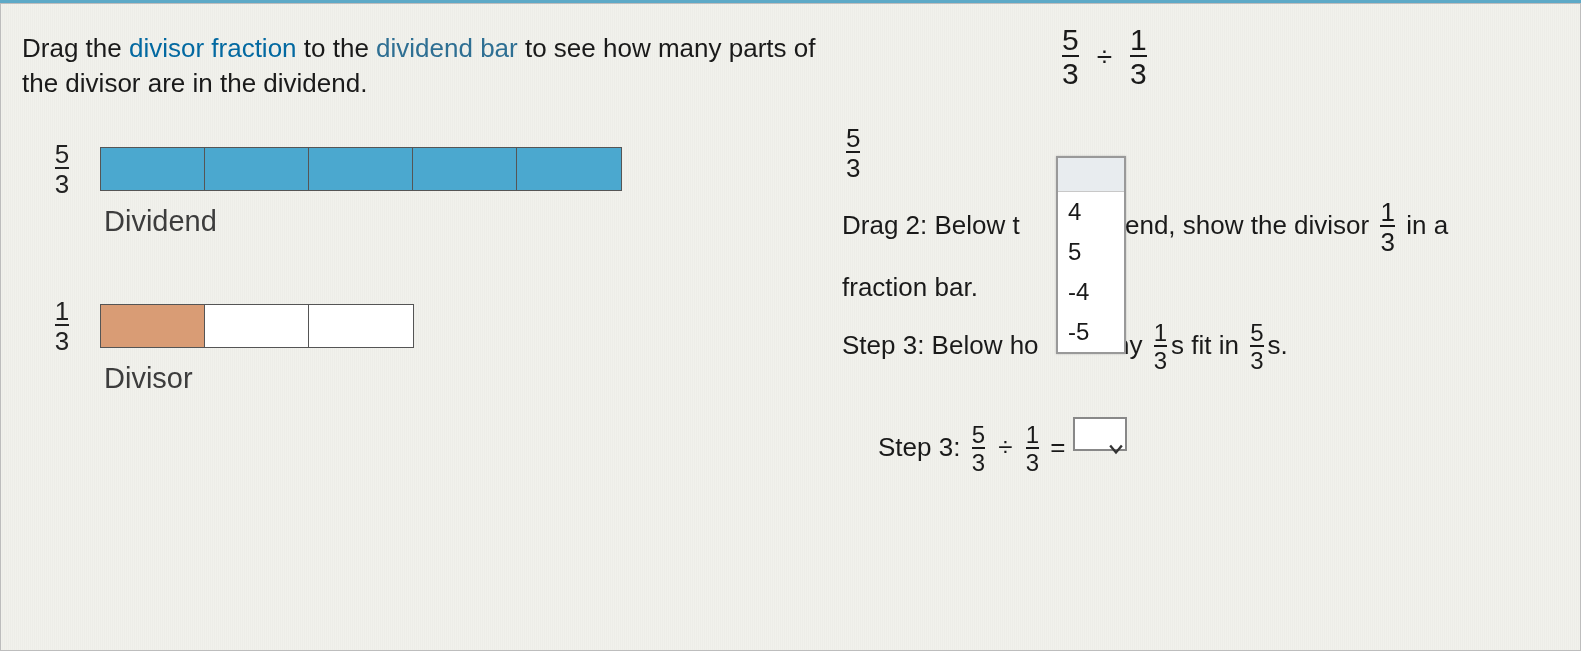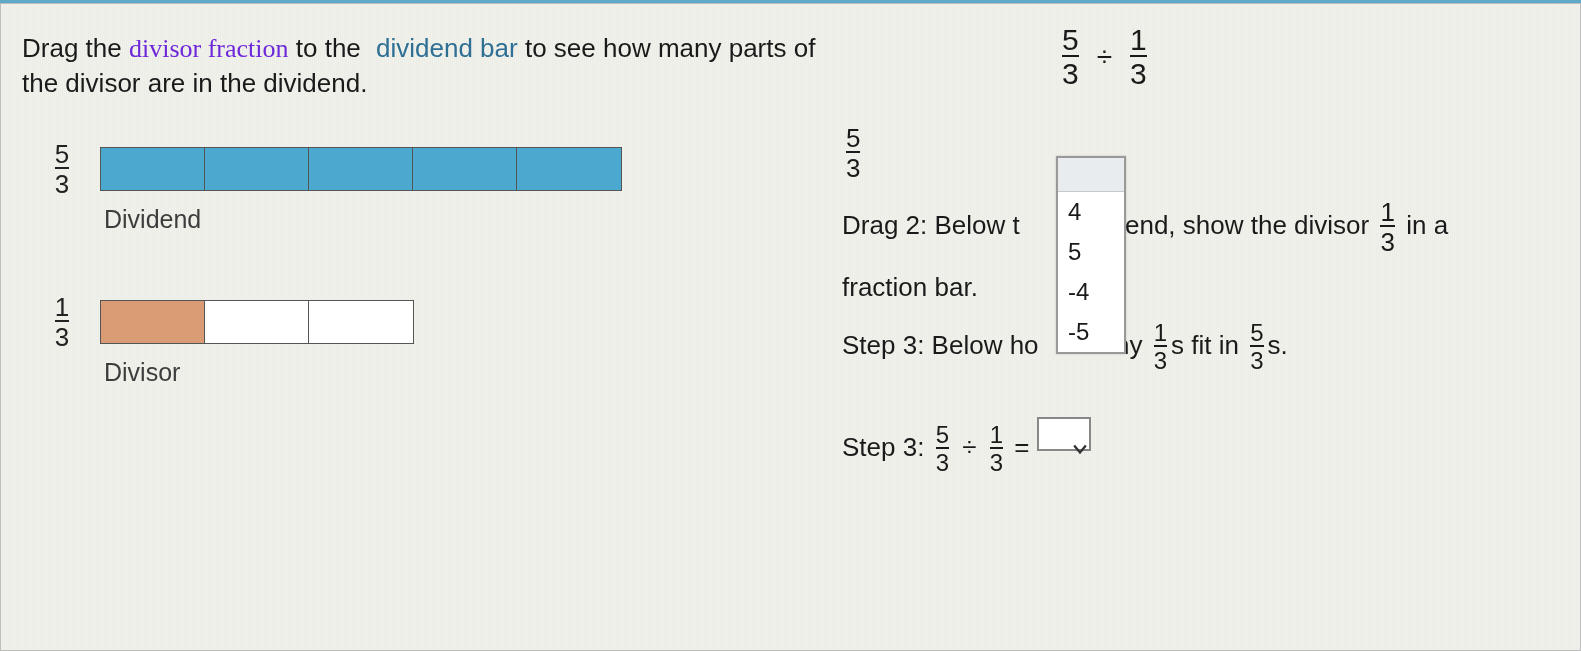--- a/index.html
+++ b/index.html
@@ -31,22 +31,22 @@
   .right-col {
     flex: 1;
     padding-left: 10px;
     position: relative;
   }
   .instruction {
     font-size: 26px;
     line-height: 1.35;
     margin-bottom: 40px;
   }
-  .txt-orange { color: #6d28d9; font-family: Liberation Serif, serif; }
-  .txt-blue { color: #2e6f93; margin-left: 8px; }
+  .txt-orange { color: #0369a1; }
+  .txt-blue { color: #2e6f93; }
   .txt-black { color: #1a1a1a; }
 
   .frac {
     display: inline-flex;
     flex-direction: column;
     align-items: center;
     vertical-align: middle;
     line-height: 1;
   }
   .frac .n {}
@@ -78,21 +78,21 @@
     border-right: 1px solid #555;
     height: 100%;
   }
   .cell:last-child { border-right: none; }
   .cell.blue { background: #4ba8cf; }
   .cell.peach { background: #d99c75; }
   .cell.white { background: #fff; }
   .dividend-bar .cell { width: 104px; }
   .divisor-bar .cell { width: 104px; }
   .bar-caption {
-    font-size: 25px;
+    font-size: 29px;
     color: #3d3d3d;
     margin-top: 8px;
     margin-left: 64px;
   }
 
   
   .problem {
     font-size: 32px;
     display: flex;
     align-items: center;
@@ -246,21 +246,21 @@
       <span class="frac frac-sm">
         <span class="n">1</span>
         <span class="d">3</span>
       </span><span>s fit in </span>
       <span class="frac frac-sm">
         <span class="n">5</span>
         <span class="d">3</span>
       </span><span>s.</span>
     </div>
 
-    <div class="step-line" style="margin-top:44px;">
+    <div class="step-line" style="margin-top:44px;margin-left:36px;">
       <span>Step 3: </span>
       <span class="frac frac-sm">
         <span class="n">5</span>
         <span class="d">3</span>
       </span>
       <span style="margin:0 2px;">÷</span>
       <span class="frac frac-sm">
         <span class="n">1</span>
         <span class="d">3</span>
       </span>

